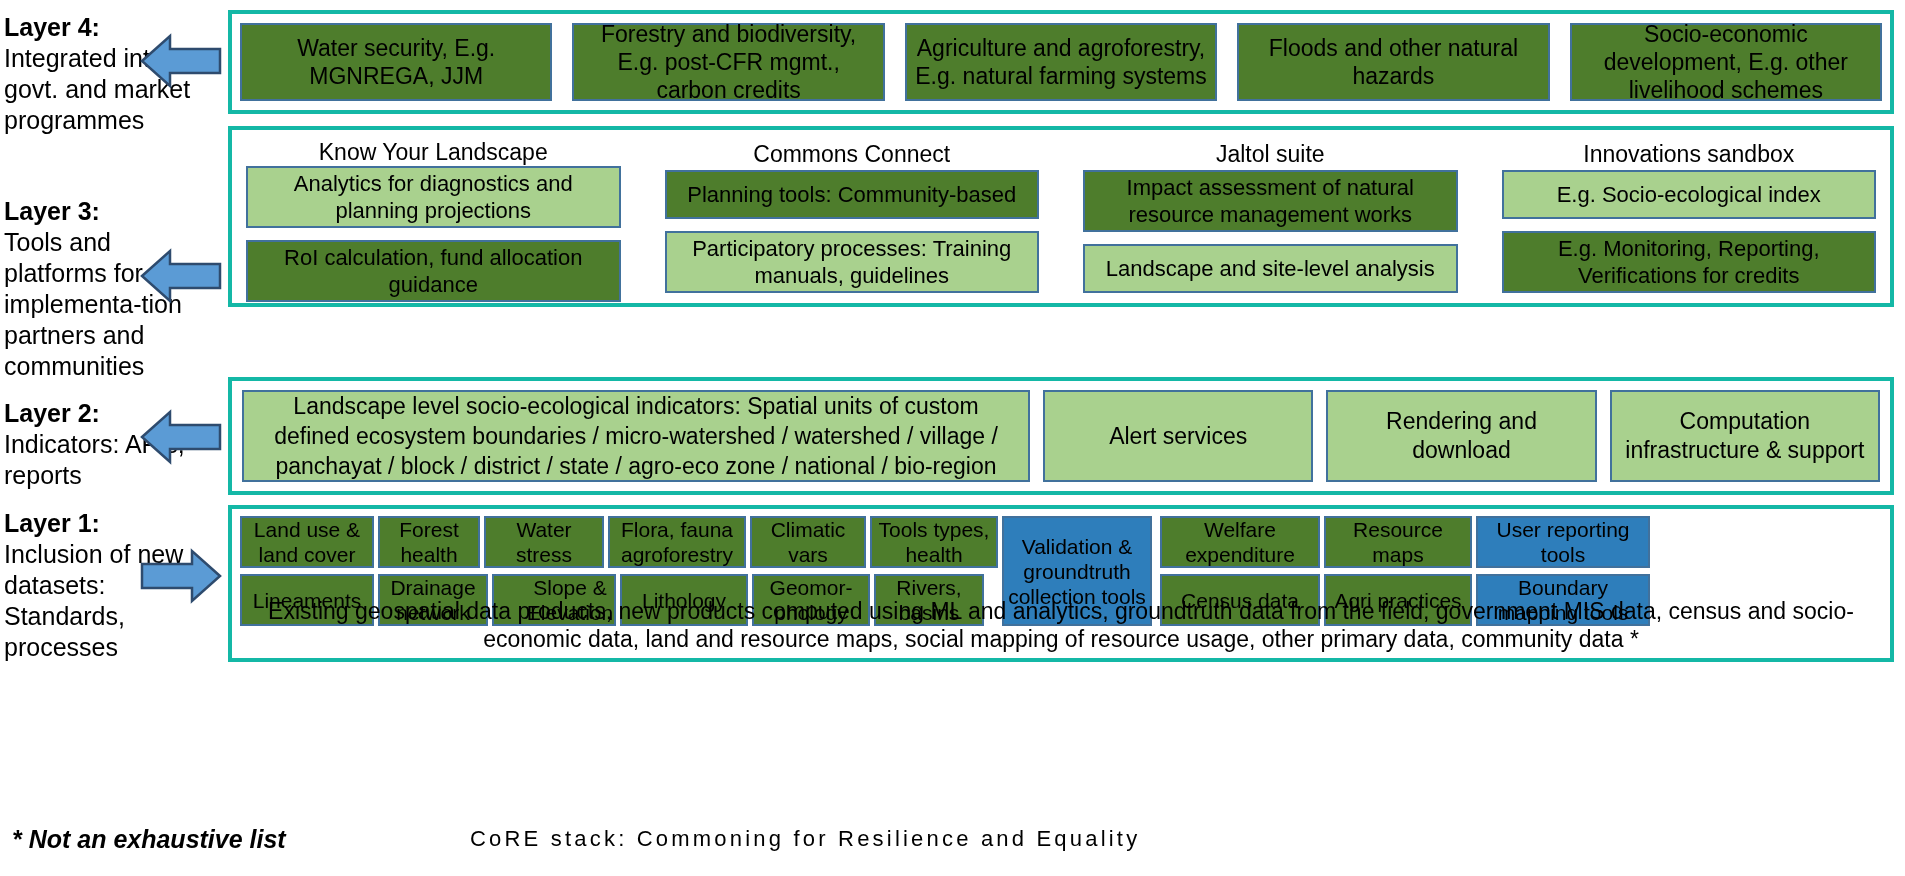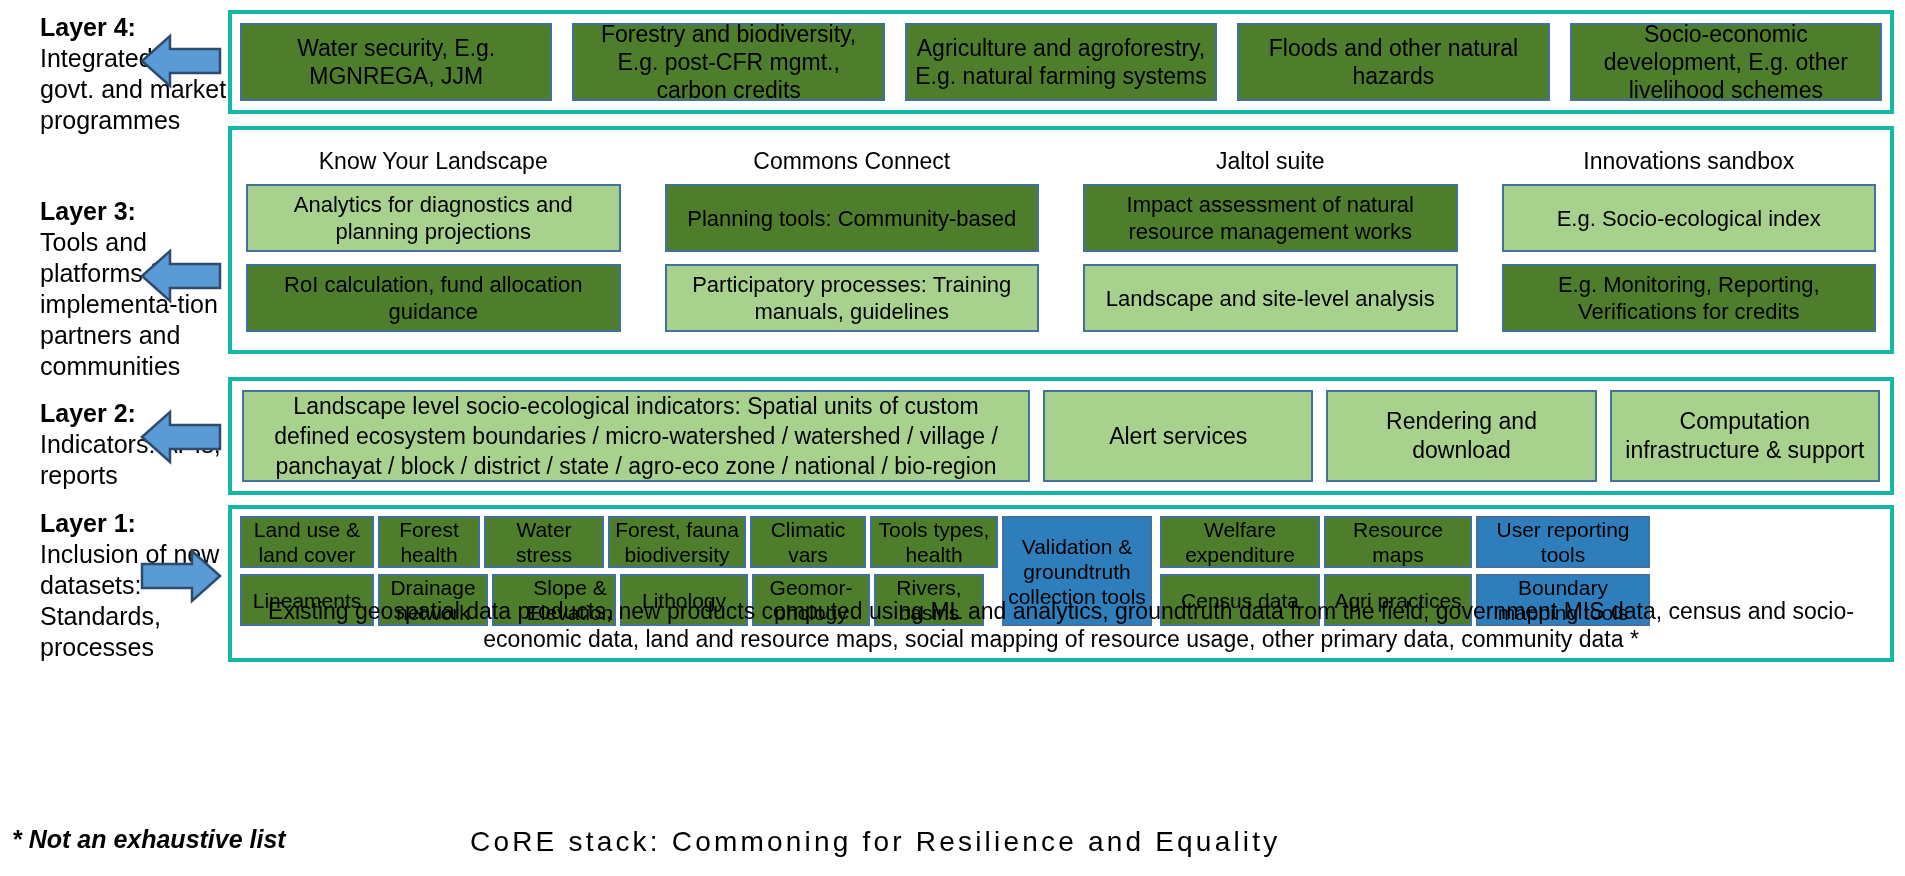--- a/index.html
+++ b/index.html
@@ -14,21 +14,20 @@
   
   .stage{position:absolute;left:0;top:0;width:1905px;height:876px;}
 
   .layer-label{
     position:absolute;
     width:215px;
     font-size:25px;
     line-height:31px;
     color:#000;
     text-align:left;
-    margin-left:36px;
   }
   .layer-label .ttl{font-weight:bold;display:block;}
   .layer-label .sub{display:block;font-weight:normal;}
 
   .arrow{position:absolute;}
 
   .band{
     position:absolute;
     border:4px solid #14b8a6;
     background:#ffffff;
@@ -49,21 +48,21 @@
   }
   .chip.dark{background:#4e7d2c;}
   .chip.light{background:#a9d18e;}
 
   
   #band4{left:228px;top:10px;width:1666px;height:104px;}
   #band4 .inner{position:absolute;left:8px;top:9px;right:8px;bottom:9px;display:flex;gap:20px;}
   #band4 .chip{flex:1;font-size:23px;line-height:28px;}
 
   
-  #band3{left:228px;top:126px;width:1666px;height:228px;padding-left:39px;}
+  #band3{left:228px;top:126px;width:1666px;height:181px;padding-left:39px;}
   #band3 .cols{position:absolute;left:14px;top:8px;right:14px;bottom:10px;display:flex;gap:44px;}
   #band3 .col{flex:1;display:flex;flex-direction:column;}
   #band3 .colhead{
     text-align:center;font-size:23px;line-height:28px;height:46px;
     display:flex;align-items:center;justify-content:center;color:#000;
   }
   #band3 .chip{height:68px;font-size:22px;line-height:27px;}
   #band3 .chip + .chip{margin-top:12px;}
 
   
@@ -90,21 +89,21 @@
     display:flex;align-items:center;justify-content:center;text-align:center;
     font-size:23px;line-height:28px;color:#000;
   }
 
   .footnote{
     position:absolute;left:4px;top:825px;width:420px;
     font-style:italic;font-weight:bold;font-size:25px;color:#000;margin-left:8px;
   }
   .corestack{
     position:absolute;left:470px;top:826px;width:1000px;
-    font-size:28px;letter-spacing:3.2px;color:#000;text-align:left;
+    font-size:22px;letter-spacing:3.2px;color:#000;text-align:left;
   }
 </style>
 </head>
 <body>
 
 <div class="stage">
 
   <div class="layer-label" style="left:4px;top:12px;">
     <span class="ttl">Layer 4:</span>
     <span class="sub">Integrated into govt. and market programmes</span>
@@ -181,21 +180,21 @@
     <polygon points="80,31 52,6 52,19 2,19 2,43 52,43 52,56" fill="#5b9bd5" stroke="#2e4b6e" stroke-width="2.5" stroke-linejoin="miter"></polygon>
   </svg>
 
   <div class="band" id="band1">
     <div class="inner">
       <div class="grid">
 
         <div class="cell dark" style="left:0px;top:0px;width:134px;height:52px;">Land use &amp; land cover</div>
         <div class="cell dark" style="left:138px;top:0px;width:102px;height:52px;">Forest health</div>
         <div class="cell dark" style="left:244px;top:0px;width:120px;height:52px;">Water stress</div>
-        <div class="cell dark" style="left:368px;top:0px;width:138px;height:52px;">Forest, fauna biodiversity</div>
+        <div class="cell dark" style="left:368px;top:0px;width:138px;height:52px;">Flora, fauna agroforestry</div>
         <div class="cell dark" style="left:510px;top:0px;width:116px;height:52px;">Climatic vars</div>
         <div class="cell dark" style="left:630px;top:0px;width:128px;height:52px;">Tools types, health</div>
 
         <div class="cell dark" style="left:0px;top:58px;width:134px;height:52px;">Lineaments</div>
         <div class="cell dark" style="left:138px;top:58px;width:110px;height:52px;">Drainage network</div>
         <div class="cell dark" style="left:252px;top:58px;width:124px;height:52px;padding-left:36px;">Slope &amp; Elevation</div>
         <div class="cell dark" style="left:380px;top:58px;width:128px;height:52px;">Lithology</div>
         <div class="cell dark" style="left:512px;top:58px;width:118px;height:52px;">Geomor-phology</div>
         <div class="cell dark" style="left:634px;top:58px;width:110px;height:52px;">Rivers, basins</div>
 

